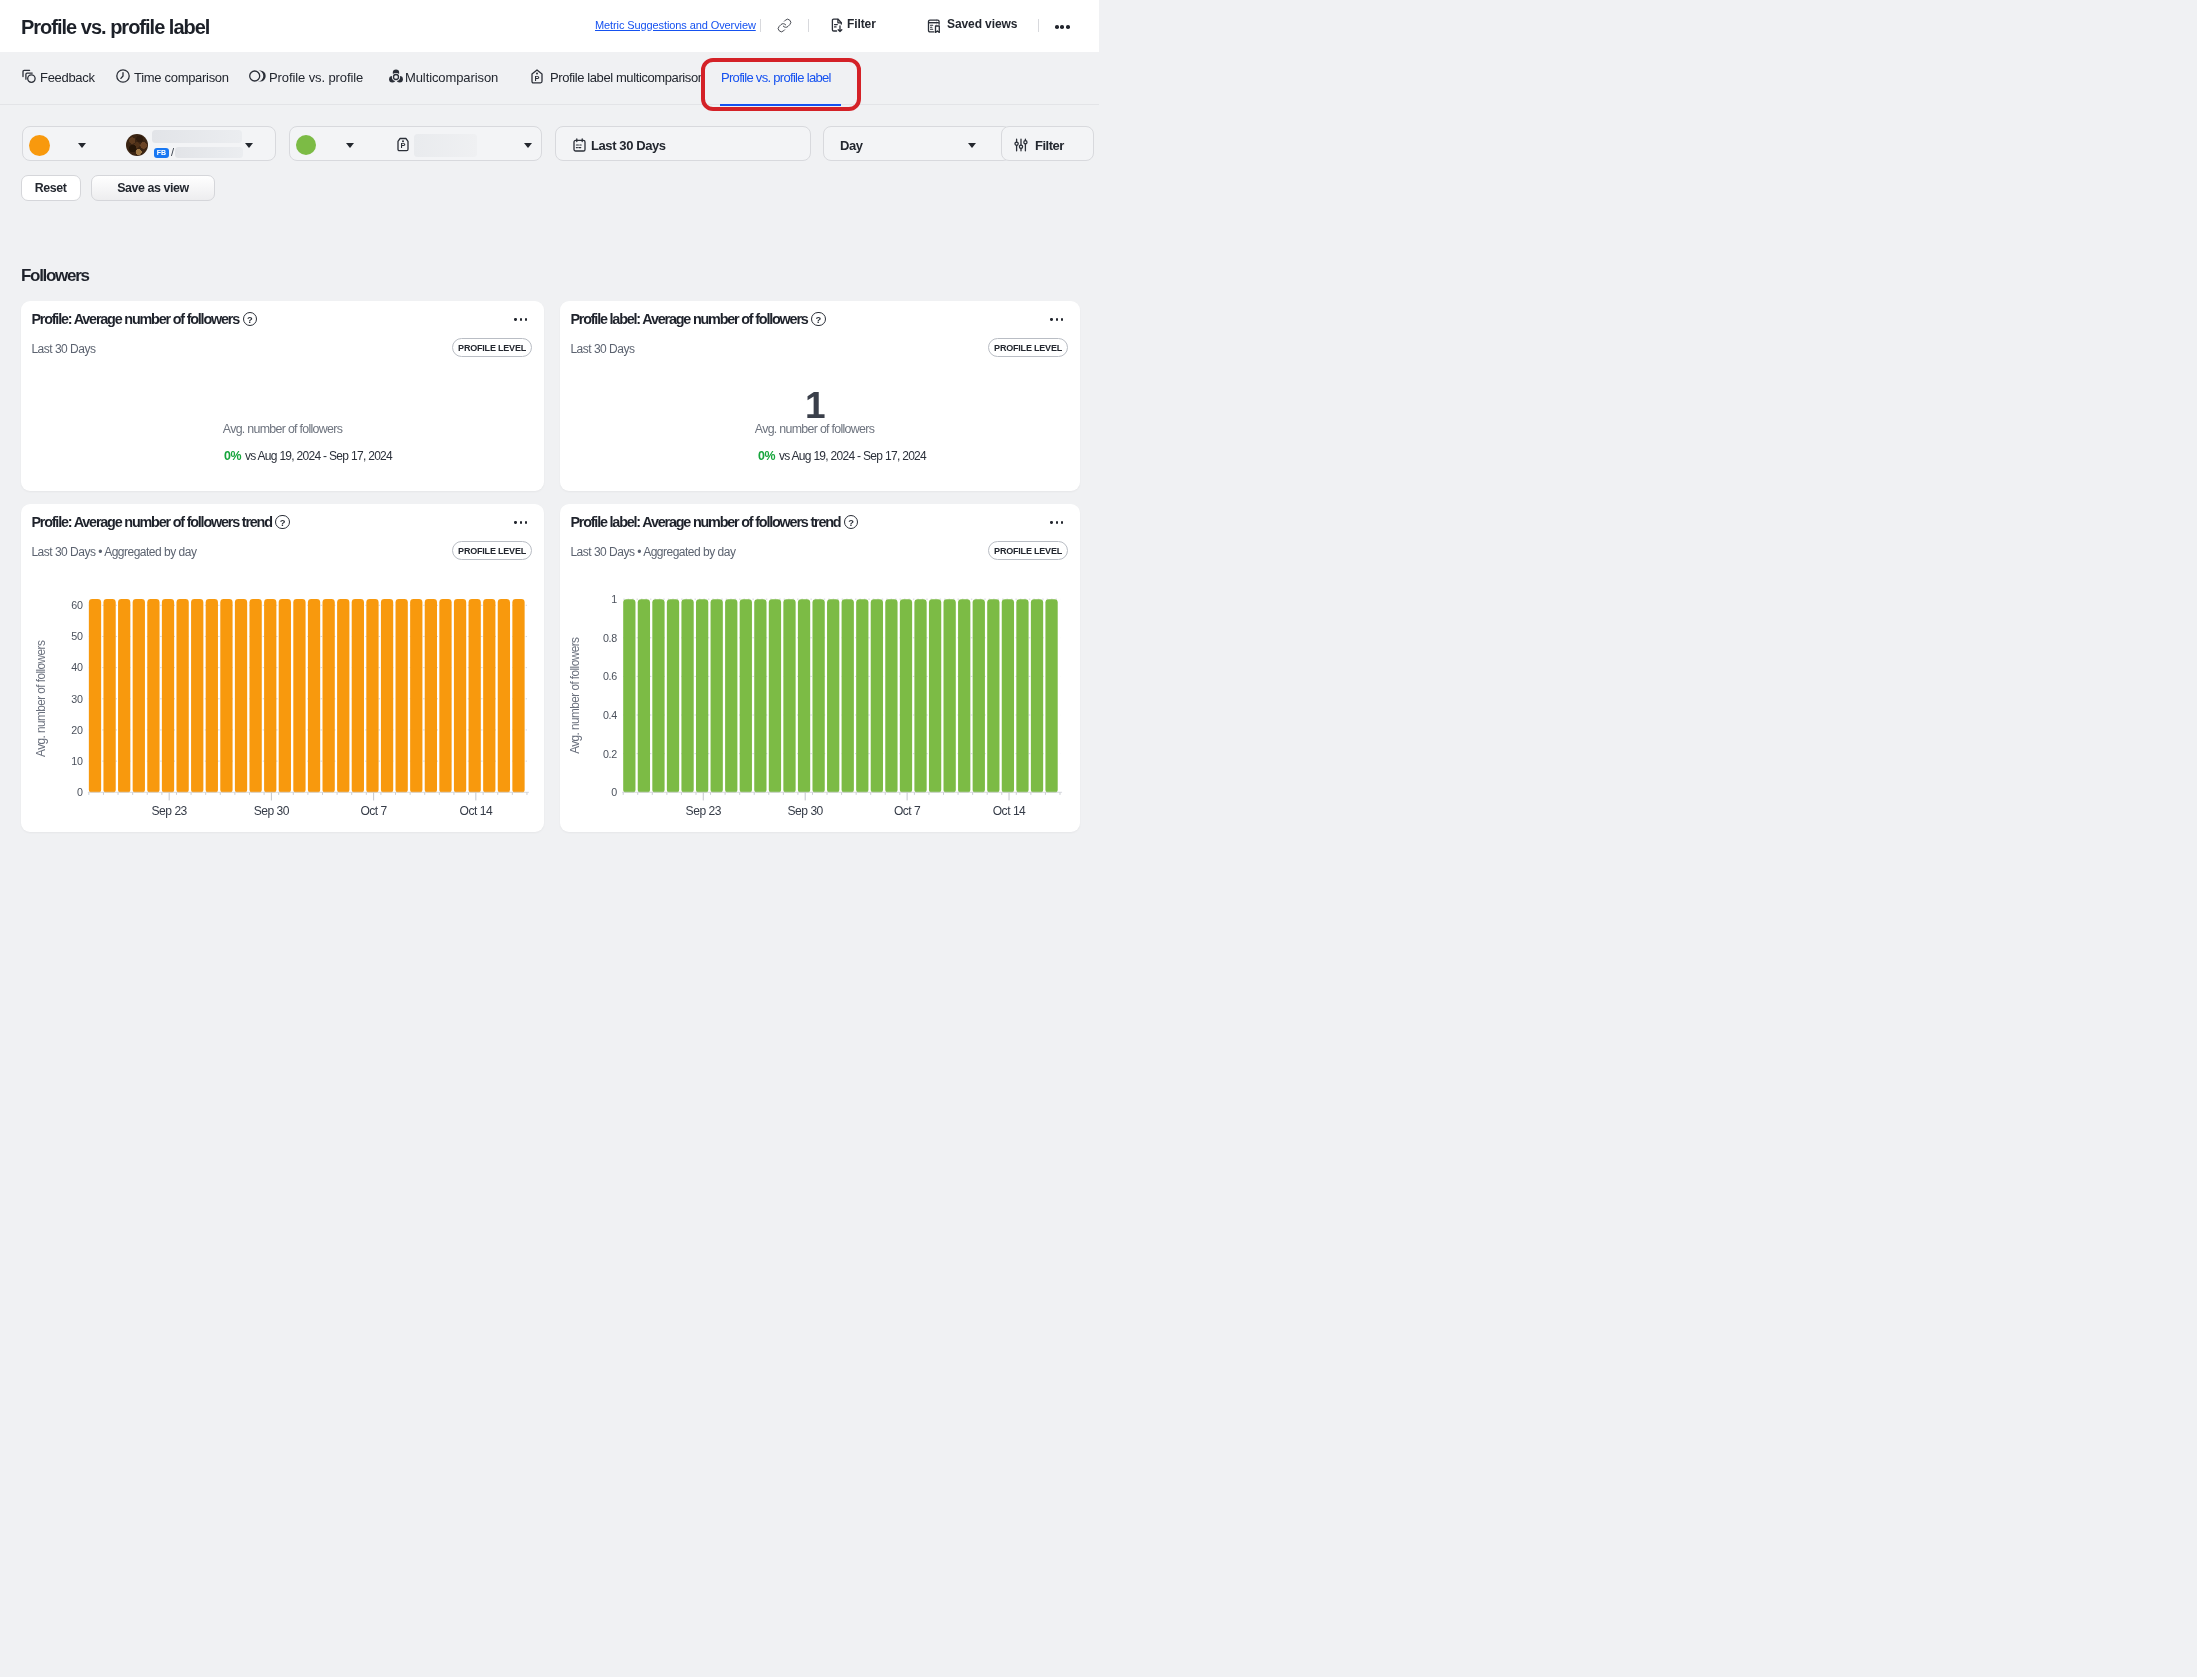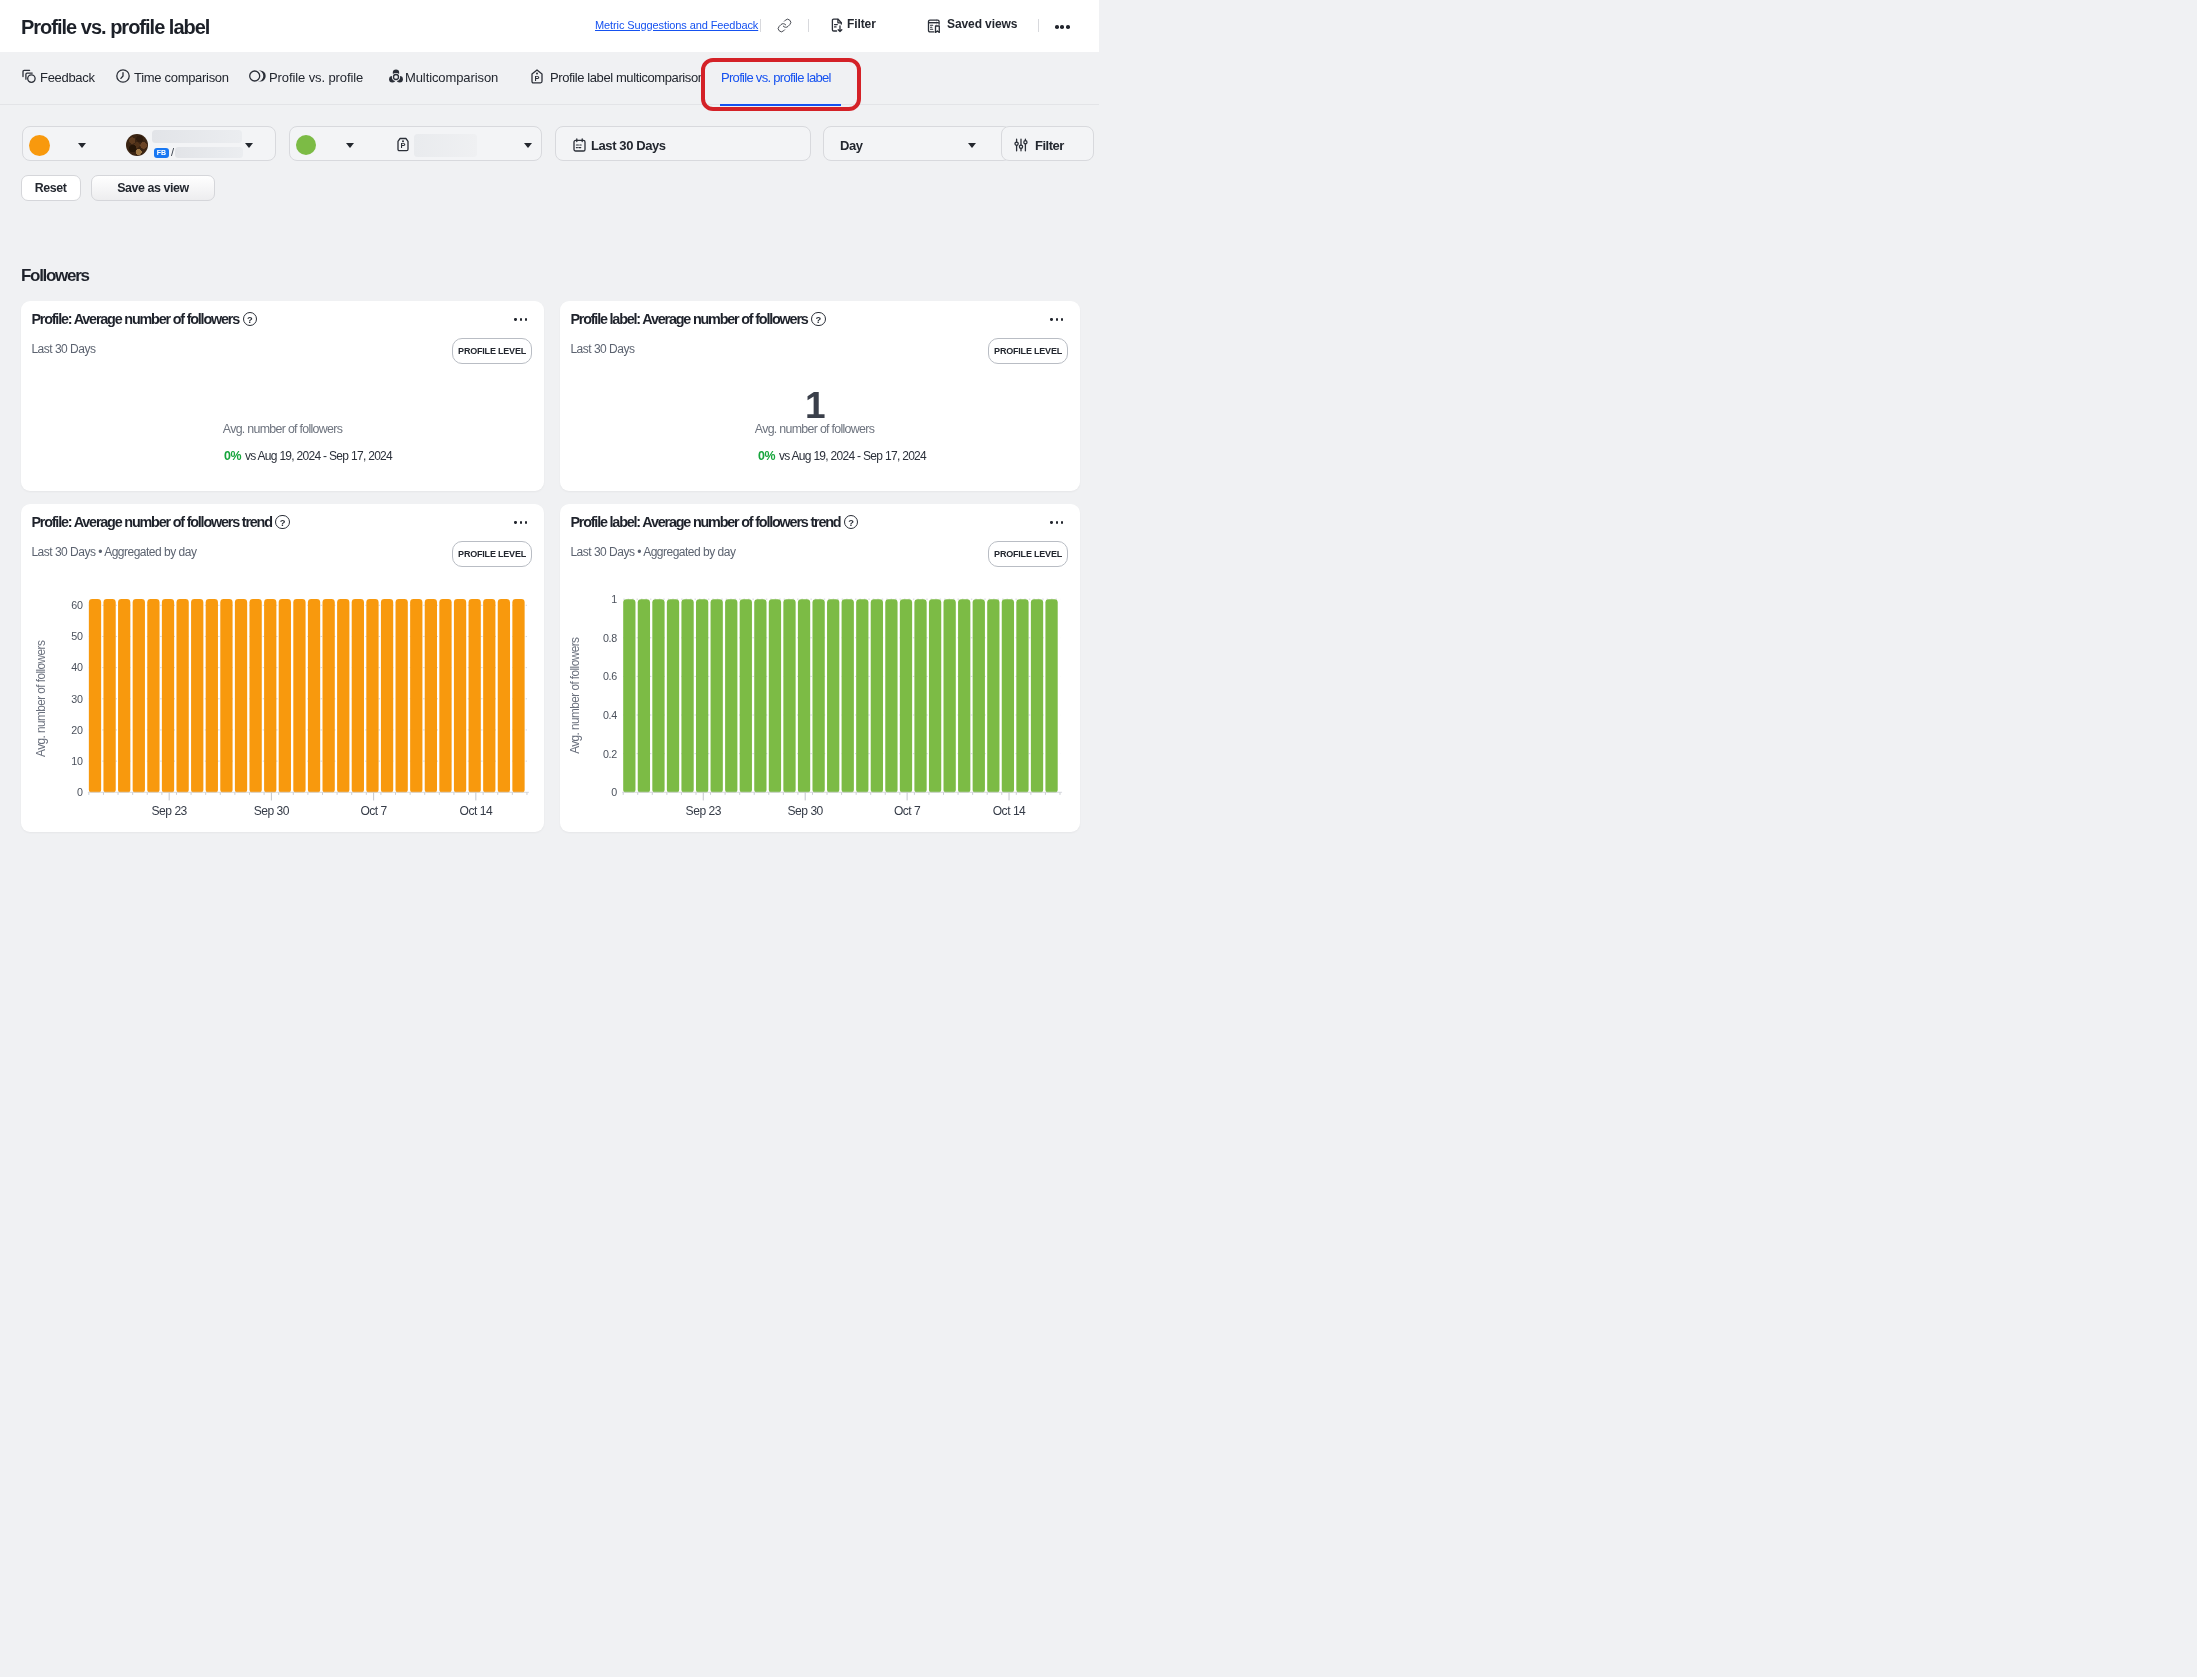--- a/index.html
+++ b/index.html
@@ -18,33 +18,33 @@
 .underline{position:absolute;left:720px;top:104px;width:121px;height:1.8px;background:#1551f0}
 .redbox{position:absolute;left:701px;top:58px;width:160px;height:53px;border:4.5px solid #d42127;border-radius:12px}
 .fbox{position:absolute;top:126px;height:35px;background:#f3f4f6;border:1px solid #d8d9dd;border-radius:8px}
 .caret{position:absolute;width:0;height:0;border-left:4.7px solid transparent;border-right:4.7px solid transparent;border-top:5.5px solid #23272e}
 .btn{position:absolute;top:175px;height:26px;background:#fff;border:1px solid #d5d6da;border-radius:7px;font-size:12.4px;font-weight:700;letter-spacing:-0.4px;color:#23272f;display:flex;align-items:center;justify-content:center}
 .h2{position:absolute;left:21px;top:266px;font-size:17px;font-weight:700;letter-spacing:-1.3px;color:#1e222b}
 .card{position:absolute;background:#fff;border-radius:9px;box-shadow:0 1px 2px rgba(30,34,45,0.05)}
 .ctitle{position:absolute;left:10.4px;top:10px;font-size:14.4px;font-weight:700;letter-spacing:-1.2px;color:#1e222b;white-space:nowrap;display:flex;align-items:center;gap:3.5px}
 .qm{display:inline-flex;width:14.5px;height:14.5px;border-radius:50%;border:1.3px solid #2b2f38;font-size:9.4px;font-weight:700;color:#2b2f38;align-items:center;justify-content:center;letter-spacing:0}
 .cmeta{position:absolute;left:10.4px;top:41px;font-size:12px;letter-spacing:-0.5px;color:#5c6370;white-space:nowrap}
-.pill{position:absolute;right:12px;top:37px;height:26px;border:1px solid #b9bdc4;border-radius:10px;background:#fff;font-size:9px;font-weight:700;letter-spacing:-0.2px;color:#23272f;display:flex;align-items:center;padding:0 5px}
+.pill{position:absolute;right:12px;top:37px;height:19px;border:1px solid #b9bdc4;border-radius:10px;background:#fff;font-size:9px;font-weight:700;letter-spacing:-0.2px;color:#23272f;display:flex;align-items:center;padding:0 5px}
 .cdots{position:absolute;right:17px;top:17.3px;display:flex;gap:2.9px}
 .cdots i{width:2.3px;height:2.3px;border-radius:50%;background:#23272f}
 .bignum{position:absolute;left:0;right:0;top:84px;text-align:center;font-size:37px;font-weight:700;letter-spacing:-1.5px;color:#3a3f4a}
 .avgl{position:absolute;left:0;right:0;top:121px;text-align:center;font-size:12.4px;letter-spacing:-0.7px;color:#6d737e}
 .trend{position:absolute;left:203px;top:148px;font-size:12px;letter-spacing:-0.7px;color:#2b303a;white-space:nowrap}
 .trend b{color:#16a53c;font-size:12.4px;letter-spacing:-0.5px;margin-right:4px}
 .fb{position:absolute;background:#1877f2;border-radius:3px;color:#fff;font-size:7px;font-weight:700;display:flex;align-items:center;justify-content:center;letter-spacing:0.2px}
 .blur{position:absolute;border-radius:3.5px;background:linear-gradient(90deg,#e2e4e8,#ebedf0)}
 </style></head><body>
 <div class="header"></div>
 <div class="title">Profile vs. profile label</div>
-<div class="hlink">Metric Suggestions and Feedback</div>
+<div class="hlink">Metric Suggestions and Overview</div>
 <div class="pipe" style="left:760px"></div>
 <div class="pipe" style="left:808px"></div>
 <div class="pipe" style="left:936px"></div>
 <div class="pipe" style="left:1038px"></div>
 <div class="abs" style="left:777px;top:18.3px"><svg width="15" height="15" viewBox="0 0 15 15" fill="none">
       <g transform="scale(0.625)" stroke="#2b2f38" stroke-width="1.4" stroke-linecap="round" stroke-linejoin="round">
         <path d="M10 13a5 5 0 0 0 7.54.54l3-3a5 5 0 0 0-7.07-7.07l-1.72 1.71"></path>
         <path d="M14 11a5 5 0 0 0-7.54-.54l-3 3a5 5 0 0 0 7.07 7.07l1.71-1.71"></path>
       </g>
     </svg></div>

